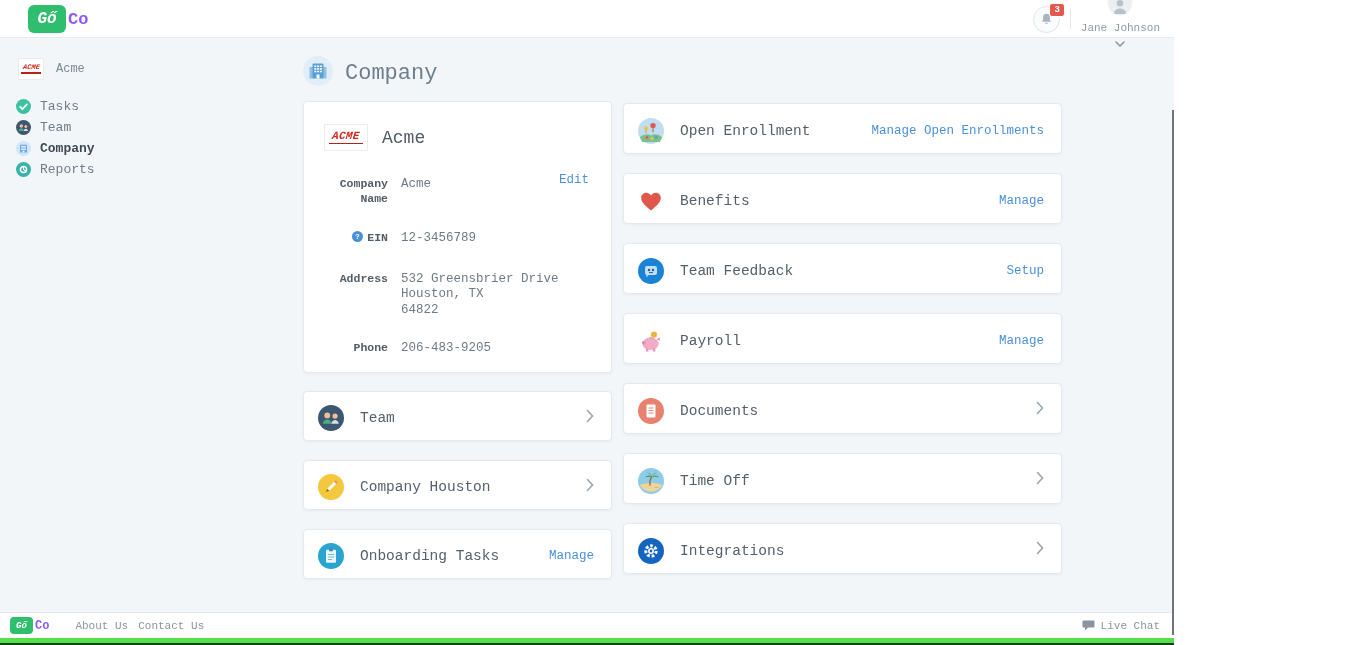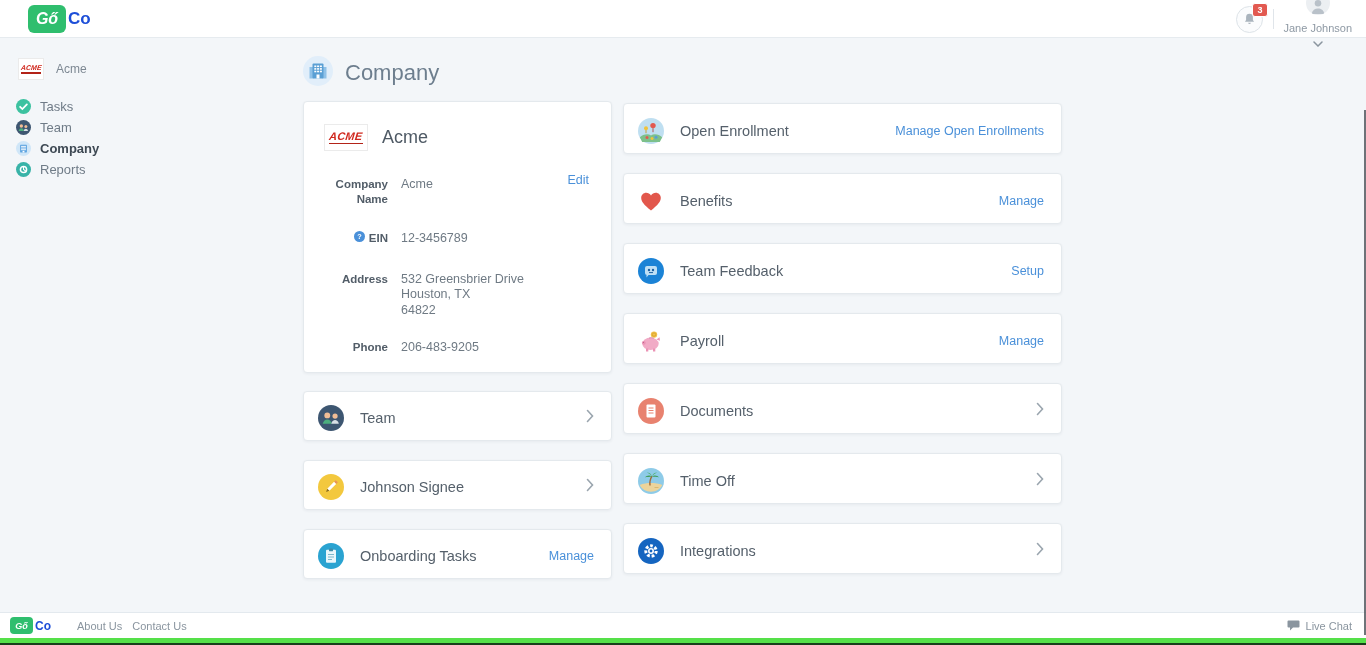--- a/index.html
+++ b/index.html
@@ -1,25 +1,25 @@
 <!DOCTYPE html>
 <html><head>
 <meta charset="utf-8">
 <style>
   * { margin:0; padding:0; box-sizing:border-box; }
   html,body { width:1366px; height:645px; }
   body { font-family:"Liberation Sans", sans-serif; }
-  .screen { position:relative; width:1366px; height:645px; background:#f3f6f9; overflow:hidden; }
+  .screen { position:relative; width:1174px; height:645px; background:#f3f6f9; overflow:hidden;font-family:Liberation Mono, monospace; }
 
   
   .topbar { position:absolute; top:0; left:0; right:0; height:38px; background:#fff; border-bottom:1px solid #e6ebef; z-index:5; }
   .logo { position:absolute; left:28px; top:5px; display:flex; align-items:center; cursor:pointer; }
   .logo-box { width:38px; height:28px; background:#2fbe6e; border-radius:6px; display:flex; align-items:center; justify-content:center;
               color:#fff; font-weight:bold; font-size:16px; font-style:italic; }
-  .logo-co { color:#1d4ed8; font-weight:bold; font-size:17px; margin-left:2px; }
+  .logo-co { color:#8b5cf6; font-weight:bold; font-size:17px; margin-left:2px; }
   .top-right { position:absolute; right:14px; top:0; height:38px; display:flex; align-items:center; gap:10px; }
   .bell-wrap { position:relative; cursor:pointer; }
   .bell-circle { width:27px; height:27px; border-radius:50%; border:1px solid #dde3e8; background:#fbfcfd; display:flex; align-items:center; justify-content:center; }
   .badge { position:absolute; top:-3px; right:-5px; background:#e25950; color:#fff; font-size:9px; font-weight:bold;
            padding:1px 4px; border-radius:3px; line-height:1.2; border:1px solid #fff; }
   .top-divider { width:1px; height:20px; background:#e0e5ea; }
   .user-menu { display:flex; align-items:center; gap:7px; cursor:pointer;flex-direction:column; }
   .avatar { width:24px; height:24px; border-radius:50%; background:#eceff2; overflow:hidden; display:flex; align-items:flex-end; justify-content:center; }
   .user-name { font-size:11px; color:#8e99a4; }
 
@@ -263,21 +263,21 @@
       <span class="card-icon">
         <svg width="26" height="26" viewBox="0 0 26 26">
             <circle cx="13" cy="13" r="13" fill="#f3c83e"></circle>
             <g transform="rotate(45 13 13)">
               <rect x="11.5" y="4.8" width="3" height="2.4" fill="#e8945a"></rect>
               <rect x="11.5" y="7.2" width="3" height="9.6" fill="#fff"></rect>
               <path d="M11.5 16.8l1.5 3.2 1.5-3.2z" fill="#8a6d1f"></path>
             </g>
           </svg>
       </span>
-      <span class="card-label">Johnson Signee</span>
+      <span class="card-label">Company Houston</span>
       <span class="card-spacer"></span>
       <span><svg width="8" height="14" viewBox="0 0 8 14">
             <path d="M1.5 1.5L6.5 7l-5 5.5" stroke="#9aa5ae" stroke-width="1.6" fill="none" stroke-linecap="round"></path>
           </svg></span>
     </div>
 
     <div class="card small-card">
       <span class="card-icon">
         <svg width="26" height="26" viewBox="0 0 26 26">
             <circle cx="13" cy="13" r="13" fill="#2aa3d1"></circle>

